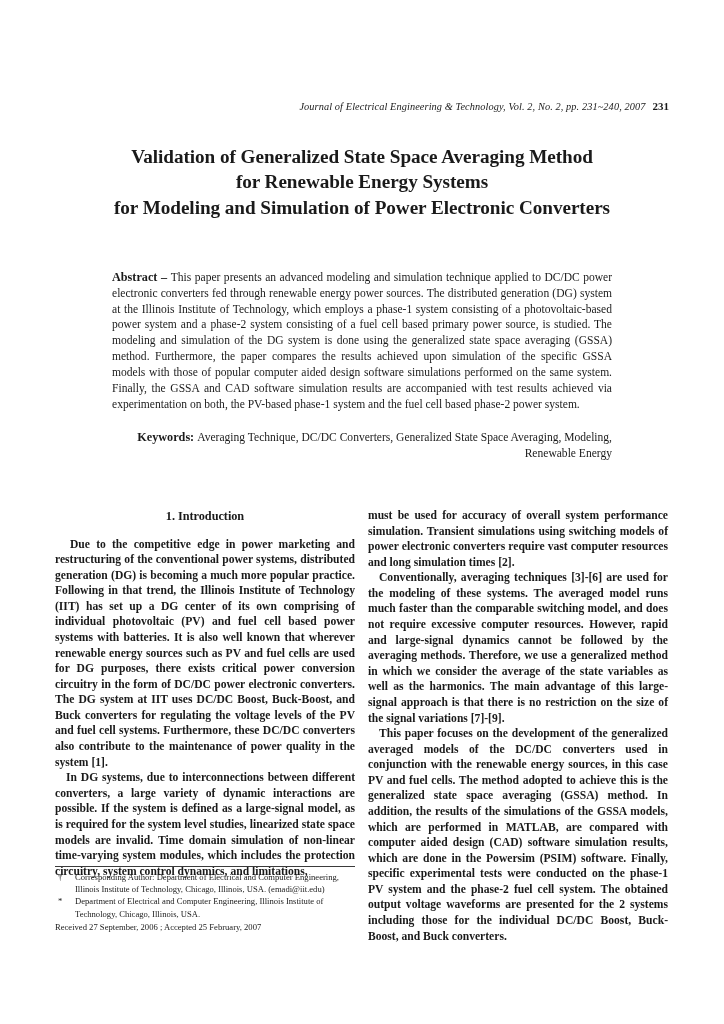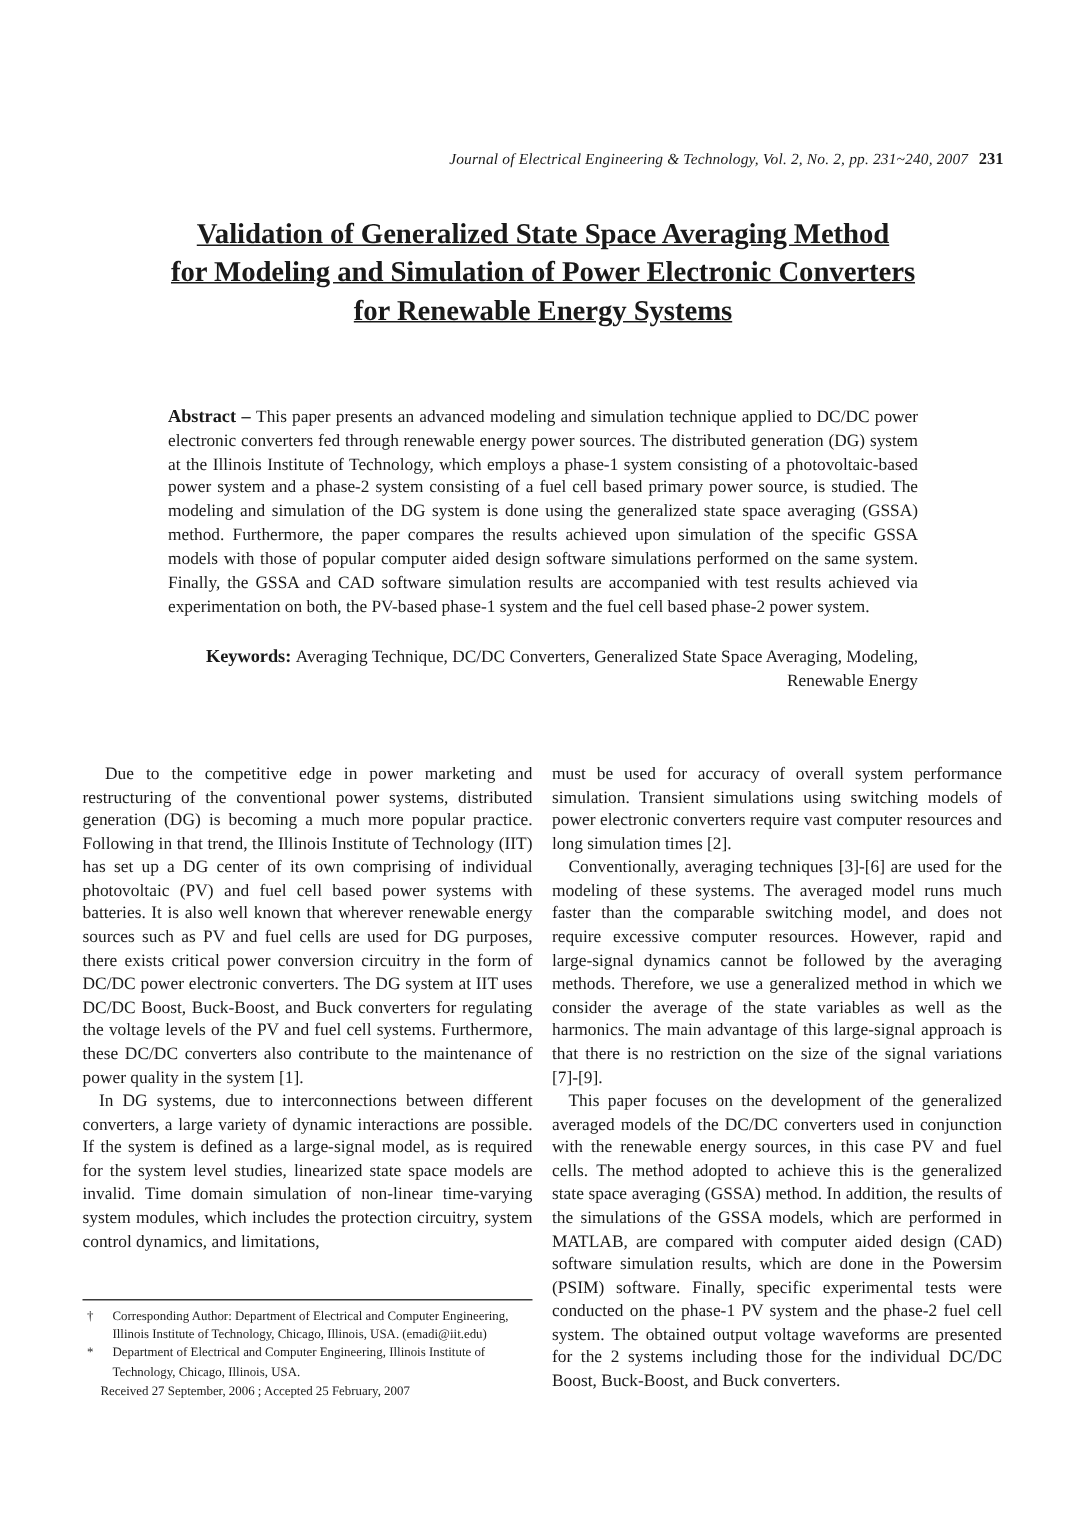--- a/index.html
+++ b/index.html
@@ -48,21 +48,21 @@
     position: absolute;
     left: 62px;
     top: 131px;
     width: 600px;
     text-align: center;
     font-size: 19.2px;
     font-weight: bold;
     line-height: 1.32;
     letter-spacing: -0.003em;
   }
-  .title .tline { display: block; text-decoration: underline; }
+  .title .tline { display: block; }
 
   
   .authors {
     position: absolute;
     left: 62px;
     top: 231px;
     width: 600px;
     text-align: center;
     font-size: 12.6px;
     font-weight: bold;
@@ -119,20 +119,21 @@
   .section-heading {
     text-align: center;
     font-weight: bold;
     font-size: 12.3px;
     margin: 0 0 12px 0;
     letter-spacing: -0.004em;
   }
   .col p {
     margin: 0;
     text-indent: 15px;
+    font-weight: bold;
   }
   .col p.tight { text-indent: 11px; }
   .col p.cont  { text-indent: 0; }
 
   
   .footnotes {
     position: absolute;
     left: 55px;
     top: 866px;
     width: 300px;
@@ -152,48 +153,48 @@
   }
   .fn-mark {
     position: absolute;
     left: 3px;
     top: 0;
     width: 12px;
   }
   .fn-plain {
     padding-left: 0;
     margin-top: 1px;
-    margin-left: 12px;
   }
 </style>
 </head>
 <body>
 
 <div class="page">
 
   <div class="running-head">
     <span>Journal of Electrical Engineering &amp; Technology, Vol. 2, No. 2, pp. 231~240, 2007</span><span class="folio">231</span>
   </div>
 
   <h1 class="title">
     <span class="tline">Validation of Generalized State Space Averaging Method</span>
+    <span class="tline">for Renewable Energy Systems</span>
     <span class="tline">for Modeling and Simulation of Power Electronic Converters</span>
-    <span class="tline">for Renewable Energy Systems</span>
   </h1>
 
 
   <div class="abstract">
     <span class="lead">Abstract – </span><span>This paper presents an advanced modeling and simulation technique applied to DC/DC power electronic converters fed through renewable energy power sources. The distributed generation (DG) system at the Illinois Institute of Technology, which employs a phase-1 system consisting of a photovoltaic-based power system and a phase-2 system consisting of a fuel cell based primary power source, is studied. The modeling and simulation of the DG system is done using the generalized state space averaging (GSSA) method. Furthermore, the paper compares the results achieved upon simulation of the specific GSSA models with those of popular computer aided design software simulations performed on the same system. Finally, the GSSA and CAD software simulation results are accompanied with test results achieved via experimentation on both, the PV-based phase-1 system and the fuel cell based phase-2 power system.</span>
   </div>
 
   <div class="keywords">
     <span class="lead">Keywords: </span><span>Averaging Technique, DC/DC Converters, Generalized State Space Averaging, Modeling, Renewable Energy</span>
   </div>
 
   <div class="col col-left">
+    <div class="section-heading">1. Introduction</div>
     <p>Due to the competitive edge in power marketing and restructuring of the conventional power systems, distributed generation (DG) is becoming a much more popular practice. Following in that trend, the Illinois Institute of Technology (IIT) has set up a DG center of its own comprising of individual photovoltaic (PV) and fuel cell based power systems with batteries. It is also well known that wherever renewable energy sources such as PV and fuel cells are used for DG purposes, there exists critical power conversion circuitry in the form of DC/DC power electronic converters. The DG system at IIT uses DC/DC Boost, Buck-Boost, and Buck converters for regulating the voltage levels of the PV and fuel cell systems. Furthermore, these DC/DC converters also contribute to the maintenance of power quality in the system [1].</p>
     <p class="tight">In DG systems, due to interconnections between different converters, a large variety of dynamic interactions are possible. If the system is defined as a large-signal model, as is required for the system level studies, linearized state space models are invalid. Time domain simulation of non-linear time-varying system modules, which includes the protection circuitry, system control dynamics, and limitations,</p>
   </div>
 
   <div class="col col-right">
     <p class="cont">must be used for accuracy of overall system performance simulation. Transient simulations using switching models of power electronic converters require vast computer resources and long simulation times [2].</p>
     <p class="tight">Conventionally, averaging techniques [3]-[6] are used for the modeling of these systems. The averaged model runs much faster than the comparable switching model, and does not require excessive computer resources. However, rapid and large-signal dynamics cannot be followed by the averaging methods. Therefore, we use a generalized method in which we consider the average of the state variables as well as the harmonics. The main advantage of this large-signal approach is that there is no restriction on the size of the signal variations [7]-[9].</p>
     <p class="tight">This paper focuses on the development of the generalized averaged models of the DC/DC converters used in conjunction with the renewable energy sources, in this case PV and fuel cells. The method adopted to achieve this is the generalized state space averaging (GSSA) method. In addition, the results of the simulations of the GSSA models, which are performed in MATLAB, are compared with computer aided design (CAD) software simulation results, which are done in the Powersim (PSIM) software. Finally, specific experimental tests were conducted on the phase-1 PV system and the phase-2 fuel cell system. The obtained output voltage waveforms are presented for the 2 systems including those for the individual DC/DC Boost, Buck-Boost, and Buck converters.</p>
   </div>
 

